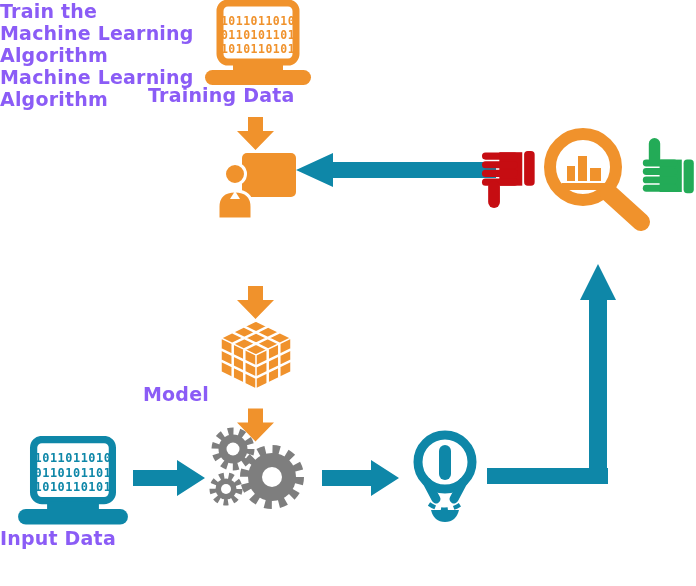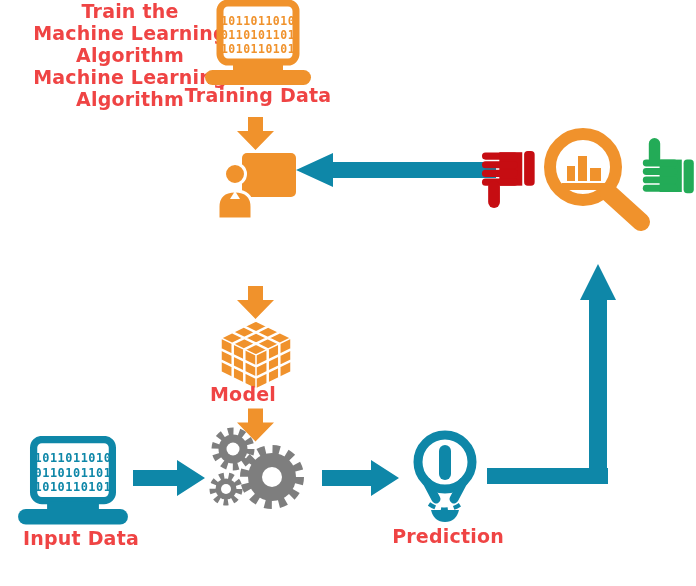--- a/index.html
+++ b/index.html
@@ -2,38 +2,38 @@
 <html><head>
 <meta charset="utf-8">
 <style>
   html,body{margin:0;padding:0;background:#ffffff;}
   #canvas{
     position:relative;width:696px;height:586px;background:#ffffff;
     overflow:hidden;font-family:"DejaVu Sans","Liberation Sans",sans-serif;
   }
   .abs{position:absolute;}
   .label{
-    position:absolute;color:#ef4444;font-weight:700;font-size:19px;
-    line-height:22px;text-align:center;letter-spacing:0.2px;
+    position:absolute;color:#8b5cf6;font-weight:700;font-size:19px;
+    line-height:22px;letter-spacing:0.2px;
   }
   svg{display:block;}
   
   #lap-train   {left:203px;top:0px;}
   #lbl-training{left:148px;top:84px;width:220px;}
   #ar-d1       {left:237px;top:117px;}
   #ic-trainer  {left:216px;top:149px;}
   #lbl-train   {left:128px;top:210px;width:260px;}
   #ar-d2       {left:237px;top:286px;}
   #ic-cube     {left:218px;top:320px;}
   #lbl-model   {left:143px;top:383px;width:200px;}
   #ar-d3       {left:237px;top:408px;}
   #ic-gears    {left:209px;top:427px;}
   #lbl-mla     {left:130px;top:523px;width:260px;}
   #lap-input   {left:16px;top:436px;}
-  #lbl-input   {left:8px;top:527px;width:146px;}
+  #lbl-input   {left:0px;top:527px;width:146px;}
   #ar-r1       {left:133px;top:460px;}
   #ar-r2       {left:322px;top:460px;}
   #ic-bulb     {left:408px;top:422px;}
   #lbl-pred    {left:378px;top:525px;width:140px;}
   #ar-corner   {left:487px;top:260px;}
   #lbl-eval    {left:523px;top:235px;width:140px;}
   #ic-mag      {left:540px;top:122px;}
   #ar-left     {left:296px;top:153px;z-index:1;}
   #ic-tdown    {left:477px;top:146px;z-index:2;}
   #ic-tup      {left:638px;top:136px;z-index:2;}
@@ -130,21 +130,20 @@
     <polygon points="0,10 49,10 49,0 77,18 49,36 49,26 0,26" fill="#0E87A8"></polygon>
   </svg>
 
   <svg id="ic-bulb" class="abs" width="74" height="102" viewBox="0 0 74 102">
     <circle cx="37" cy="40" r="27" fill="none" stroke="#0E87A8" stroke-width="9"></circle>
     <path d="M19,60 L28,77 M55,60 L46,77" stroke="#0E87A8" stroke-width="9" stroke-linecap="round" fill="none"></path>
     <rect x="31" y="23" width="12" height="35" rx="6" fill="#0E87A8"></rect>
     <path d="M21,82 Q37,93 53,82" stroke="#0E87A8" stroke-width="4" stroke-dasharray="7 6" fill="none"></path>
     <path d="M23,88 L51,88 Q48,100 37,100 Q26,100 23,88 Z" fill="#0E87A8"></path>
   </svg>
-  <div id="lbl-pred" class="label">Prediction</div>
 
   <svg id="ar-corner" class="abs" width="133" height="225" viewBox="0 0 133 225">
     <rect x="0" y="208" width="121" height="16" fill="#0E87A8"></rect>
     <rect x="102" y="36" width="18" height="188" fill="#0E87A8"></rect>
     <polygon points="93,40 129,40 111,4" fill="#0E87A8"></polygon>
   </svg>
 
   <svg id="ic-mag" class="abs" width="114" height="112" viewBox="0 0 114 112">
     <circle cx="43" cy="45" r="33" fill="#ffffff" stroke="#F0922C" stroke-width="12"></circle>
     <g fill="#F0922C">

